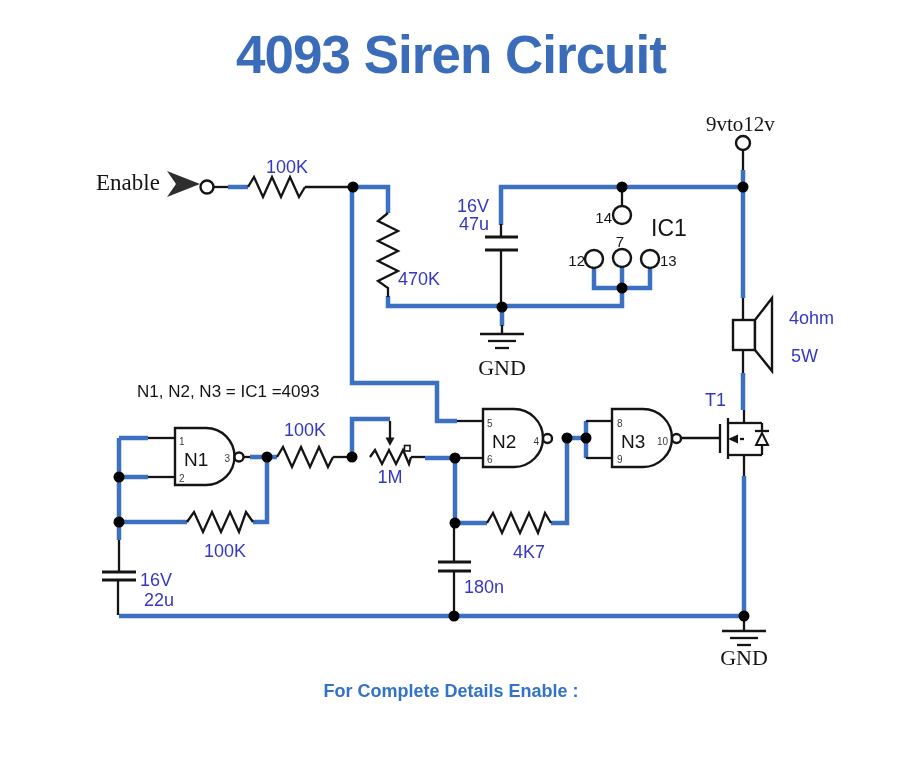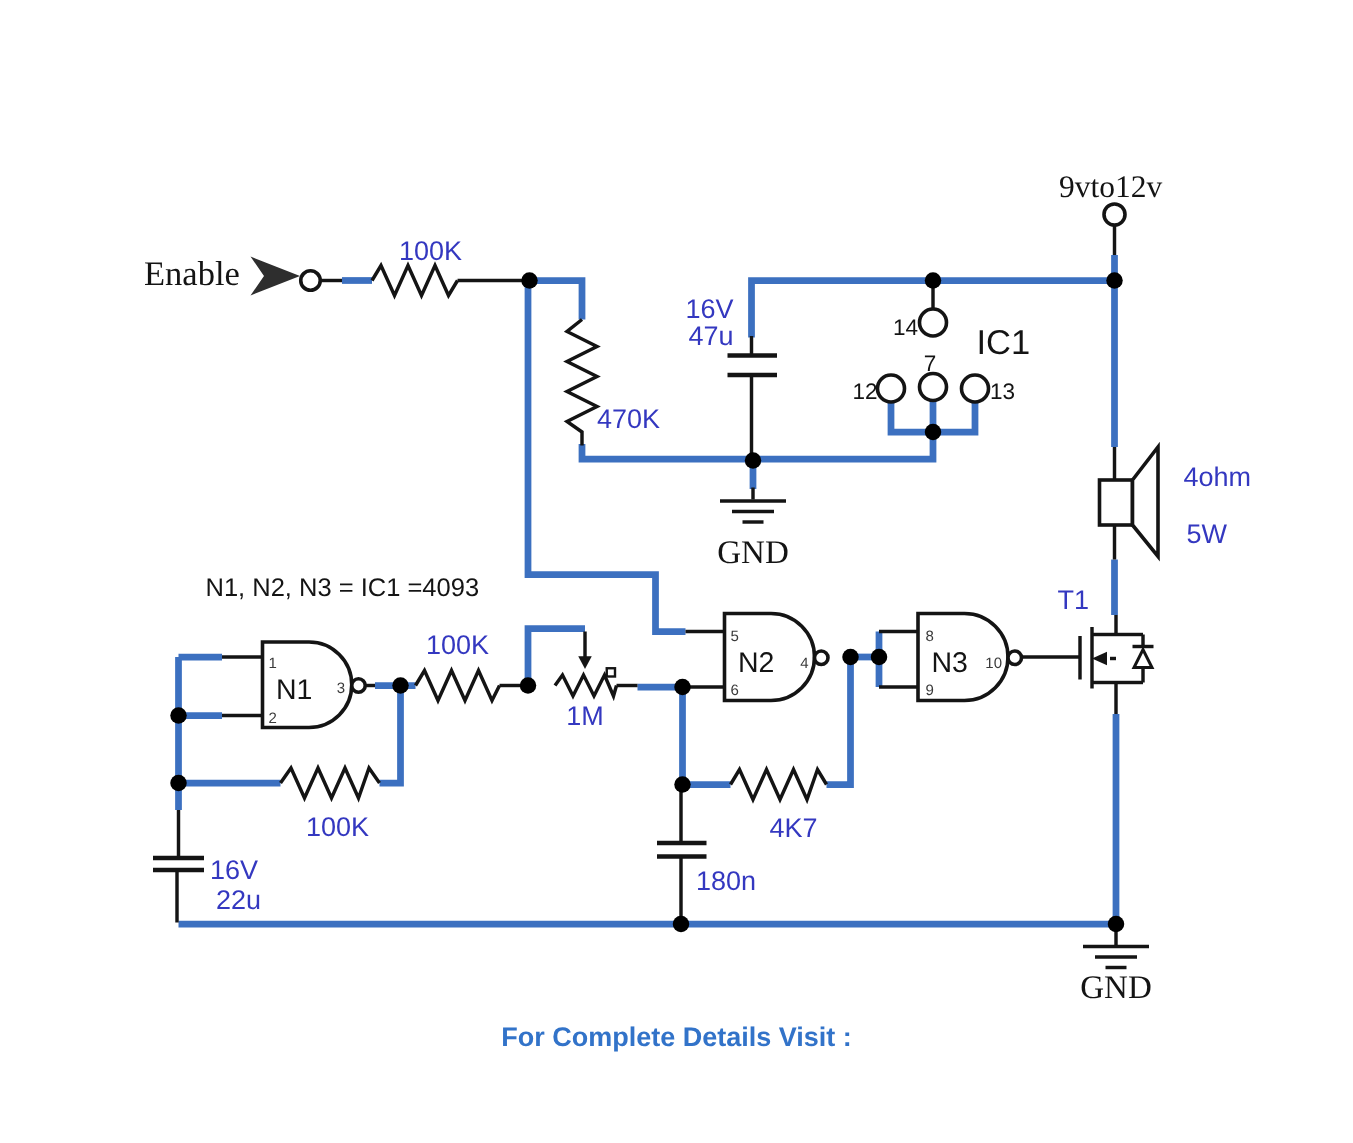--- a/index.html
+++ b/index.html
@@ -30,20 +30,21 @@
   .cond{stroke:#141414;stroke-width:2.3;fill:none;}
   .comp{stroke:#141414;stroke-width:2.4;fill:#ffffff;}
   .plate{stroke:#141414;stroke-width:3;fill:none;}
   .dot{fill:#000000;}
 </style>
 </head>
 <body>
 
 <div id="stage">
 
+  <div class="title">4093 Siren Circuit</div>
 
   <svg width="902" height="762" viewBox="0 0 902 762">
 
     <g>
       <path class="wire" d="M228,187 H248"></path>
       <path class="wire" d="M353,187 H388 V213"></path>
       <path class="wire" d="M501,225 V187 H744"></path>
       <path class="wire" d="M388,296 V306 H622 V289"></path>
       <path class="wire" d="M594,268 V288 H650 V268"></path>
       <path class="wire" d="M622,267 V288"></path>
@@ -241,14 +242,14 @@
     <text x="617" y="463" class="pin">9</text>
     <text x="668" y="445" class="pin" text-anchor="end">10</text>
 
     <text x="529" y="558" class="val" text-anchor="middle">4K7</text>
     <text x="464" y="593" class="val">180n</text>
     <text x="140" y="586" class="val">16V</text>
     <text x="144" y="606" class="val">22u</text>
     <text x="744" y="665" class="serif ink" font-size="22" text-anchor="middle">GND</text>
   </svg>
 
-  <div class="footer-heading">For Complete Details Visit :</div>
+  <div class="footer-heading">For Complete Details Enable :</div>
 </div>
 
 </body></html>

